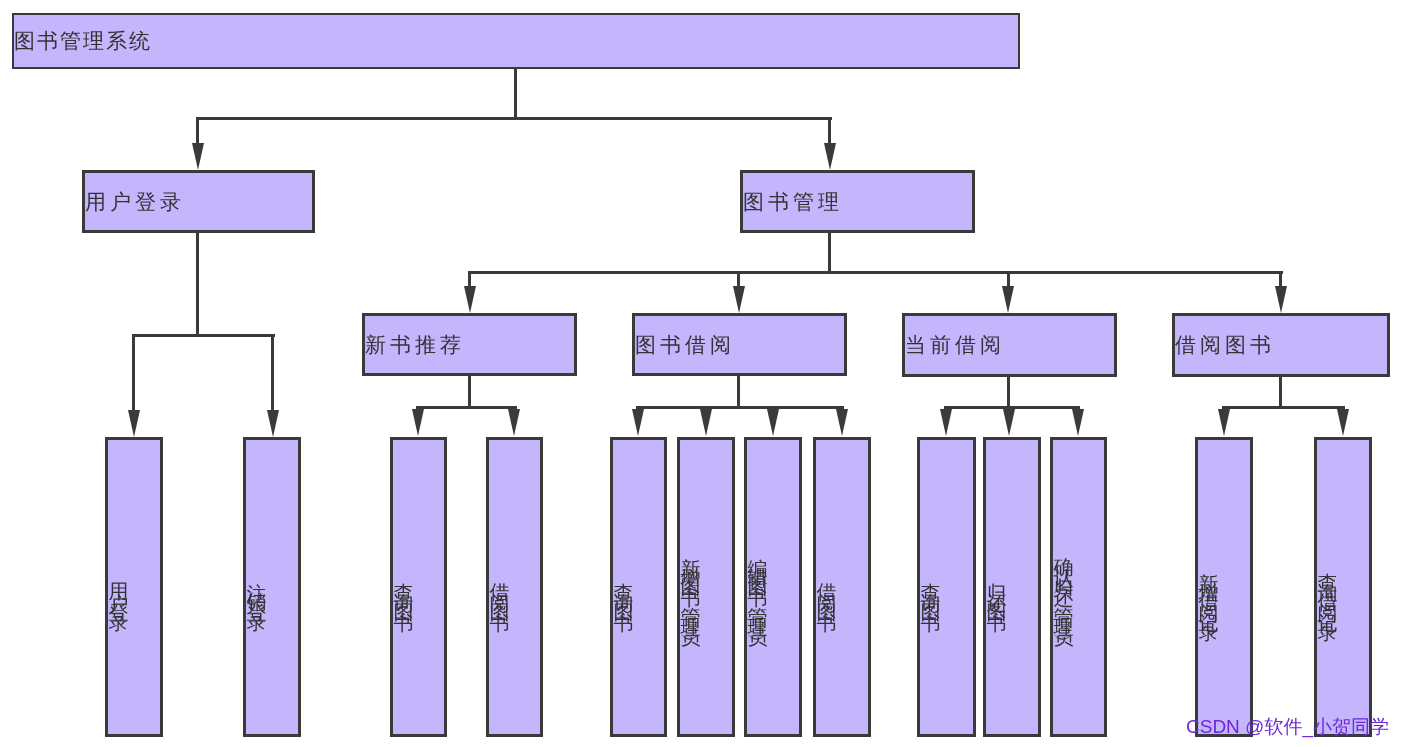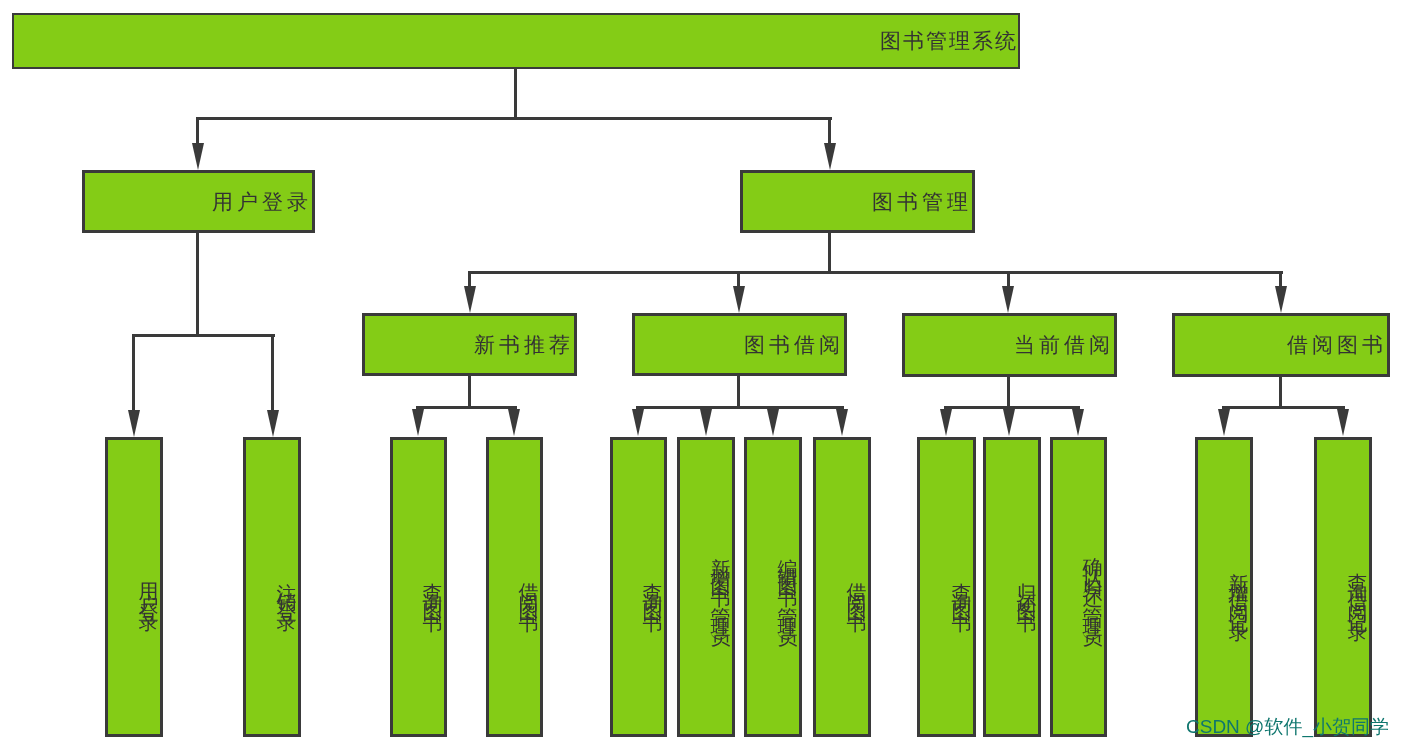--- a/index.html
+++ b/index.html
@@ -1,31 +1,31 @@
 <!DOCTYPE html>
 <html><head>
 <meta charset="utf-8">
 <style>
   html,body{margin:0;padding:0;}
   body{background:#fff;font-family:"Liberation Sans","DejaVu Sans",sans-serif;}
   .canvas{position:relative;width:1405px;height:747px;background:#ffffff;overflow:hidden;}
-  .box{position:absolute;box-sizing:border-box;border:3px solid #3a3a3a;background:#84cc16;
-       display:flex;align-items:center;justify-content:flex-end;color:#333;}
+  .box{position:absolute;box-sizing:border-box;border:3px solid #3a3a3a;background:#c4b5fd;
+       display:flex;align-items:center;justify-content:flex-start;color:#333;}
   .box.thin{border-width:2px;}
   .hbox .lbl{font-size:21px;letter-spacing:4px;white-space:nowrap;color:#333;}
   .root .lbl{font-size:21px;letter-spacing:2px;}
   .leaf .lbl{writing-mode:vertical-rl;text-orientation:mixed;font-size:20px;
              letter-spacing:10px;line-height:1.1;color:#333;}
   .vl,.hl{position:absolute;background:#3a3a3a;}
   .vl{width:3px;}
   .hl{height:3px;}
   .arrow{position:absolute;width:0;height:0;
          border-left:6px solid transparent;border-right:6px solid transparent;
          border-top:27px solid #3a3a3a;}
-  .watermark{position:absolute;left:1186px;top:714px;font-size:19px;color:#0f766e;
+  .watermark{position:absolute;left:1186px;top:714px;font-size:19px;color:#6d28d9;
              white-space:nowrap;z-index:5;}
 </style>
 </head>
 <body>
 
 <div class="canvas">
 
   <div class="box hbox root thin" style="left:12px;top:13px;width:1008px;height:56px;">
     <span class="lbl">图书管理系统</span>
   </div>
@@ -39,21 +39,21 @@
   </div>
 
   <div class="box hbox" style="left:632px;top:313px;width:215px;height:63px;">
     <span class="lbl">图书借阅</span>
   </div>
 
   <div class="box hbox" style="left:362px;top:313px;width:215px;height:63px;">
     <span class="lbl">新书推荐</span>
   </div>
 
-  <div class="box hbox" style="left:902px;top:313px;width:215px;height:64px;padding-left:46px;">
+  <div class="box hbox" style="left:902px;top:313px;width:215px;height:64px;">
     <span class="lbl">当前借阅</span>
   </div>
 
   <div class="box hbox" style="left:1172px;top:313px;width:218px;height:64px;">
     <span class="lbl">借阅图书</span>
   </div>
 
   <div class="box leaf" style="left:105px;top:437px;width:58px;height:300px;">
     <span class="lbl">用户登录</span>
   </div>

